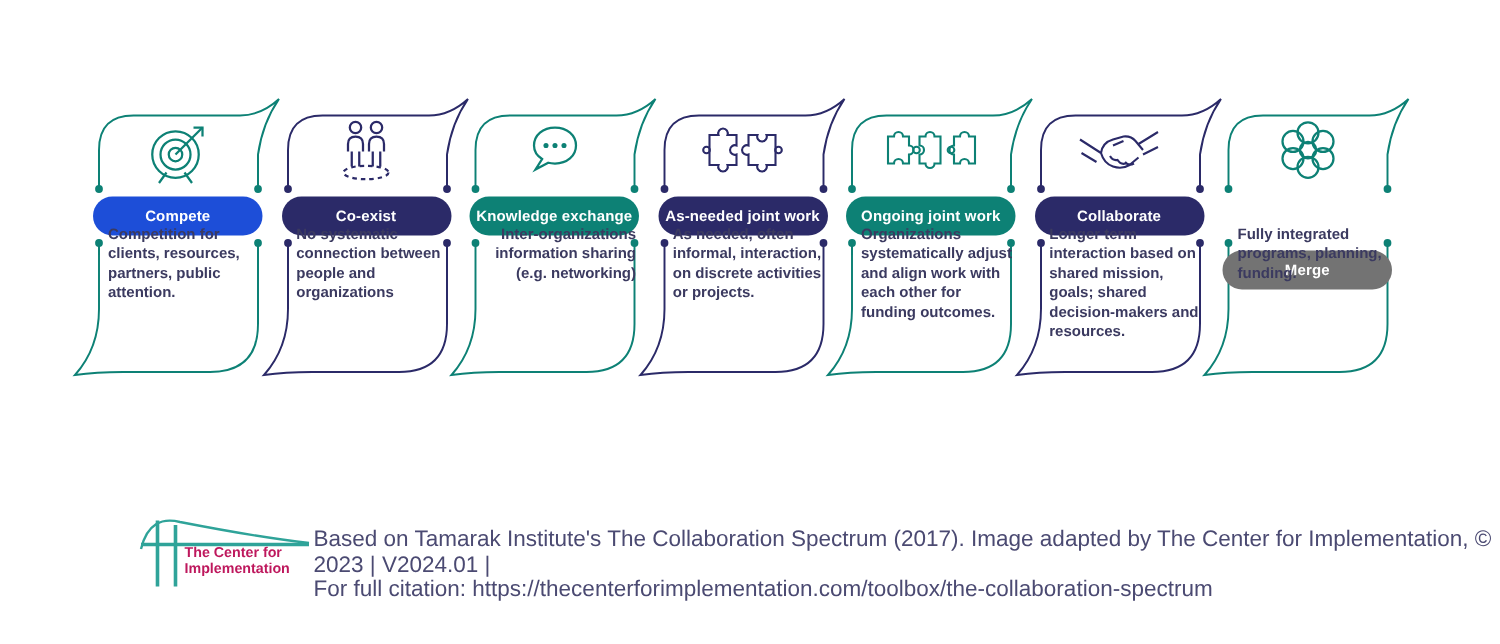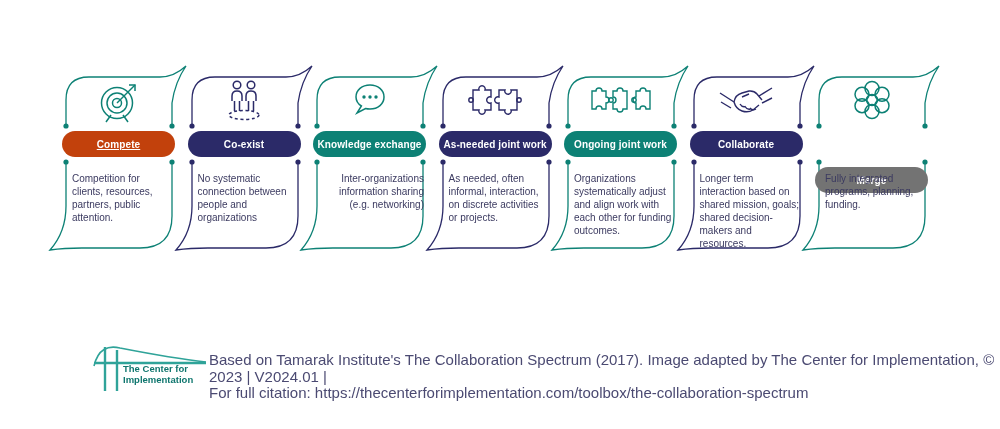--- a/index.html
+++ b/index.html
@@ -7,26 +7,26 @@
   #canvas{position:relative;width:1000px;height:429px;background:#ffffff;overflow:hidden;}
 
   .spectrum{position:absolute;left:62px;top:68px;display:flex;gap:12.5px;}
 
   .card{position:relative;width:113px;height:190px;}
   .card .outline{position:absolute;left:-20px;top:-10px;width:153px;height:200px;pointer-events:none;}
   .icon-zone{position:absolute;left:0;top:4px;width:113px;height:56px;display:flex;align-items:center;justify-content:center;}
   .pill{position:absolute;top:63px;left:0;width:113px;height:26px;border-radius:13px;color:#fff;
         font-size:10px;font-weight:700;display:flex;align-items:center;justify-content:center;
         white-space:nowrap;letter-spacing:.1px;}
-  .desc{position:absolute;top:104px;left:10px;width:101px;font-size:10px;font-weight:400;
+  .desc{position:absolute;top:82px;left:10px;width:101px;font-size:10px;font-weight:700;
         line-height:13px;color:#3B3A60;}
 
   .footer-logo{position:absolute;left:92px;top:342px;width:118px;height:52px;color:#2FA399;}
   .footer-logo svg{position:absolute;left:0;top:0;}
-  .logo-text{position:absolute;left:31px;top:21px;color:#0f766e;font-weight:700;line-height:11px;}
+  .logo-text{position:absolute;left:31px;top:21px;color:#be185d;font-weight:700;line-height:11px;}
   .logo-text .l1{font-size:9.5px;}
   .logo-text .l2{font-size:9.5px;}
 
   .citation{position:absolute;left:209px;top:352px;font-size:15px;line-height:16.5px;color:#4B4A72;}
 </style>
 </head>
 <body>
 
 <div id="canvas">
 
@@ -43,21 +43,21 @@
     <div class="icon-zone">
           <svg width="48" height="48" viewBox="0 0 48 48" fill="none" stroke="currentColor" stroke-width="1.5">
     <circle cx="22" cy="27" r="15.5"></circle>
     <circle cx="22" cy="27" r="10"></circle>
     <circle cx="22" cy="27" r="4.5"></circle>
     <line x1="22" y1="27" x2="40" y2="9"></line>
     <path d="M34 9 H40 V15"></path>
     <path d="M11 46 L16 39 M33 46 L28 39"></path>
   </svg>
         </div>
-    <div class="pill" style="background: #c2410c; text-decoration: underline;">Compete</div>
+    <div class="pill" style="background: #1d4ed8;">Compete</div>
     <div class="desc">Competition for clients, resources, partners, public attention.</div>
   </div>
       <div class="card" style="color: rgb(43, 42, 104);">
     <svg class="outline" viewBox="0 0 153 200">
       <path class="shape-top" d="M24 68 V42 Q24 19 47 19 H118 Q132 19 144 8 Q133 24 130 45 V68" fill="none" stroke="currentColor" stroke-width="1.3"></path>
       <path class="shape-bottom" d="M24 104 V148 Q24 174 8 192 Q22 190 40 190 H98 Q130 190 130 158 V104" fill="none" stroke="currentColor" stroke-width="1.3"></path>
       <circle cx="24" cy="68" r="2.6" fill="currentColor"></circle>
       <circle cx="130" cy="68" r="2.6" fill="currentColor"></circle>
       <circle cx="24" cy="104" r="2.6" fill="currentColor"></circle>
       <circle cx="130" cy="104" r="2.6" fill="currentColor"></circle>

